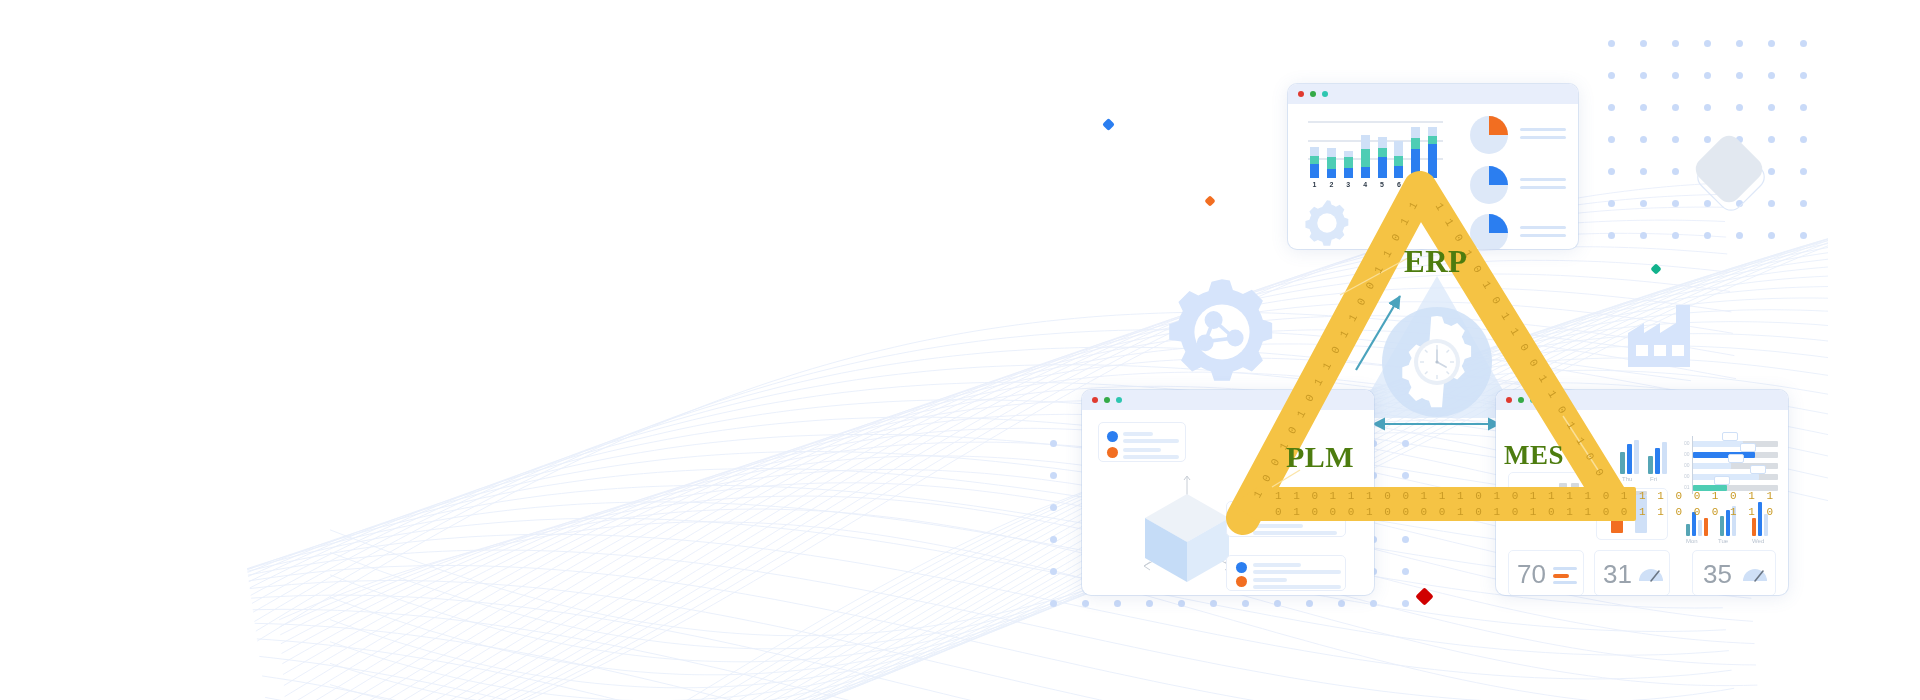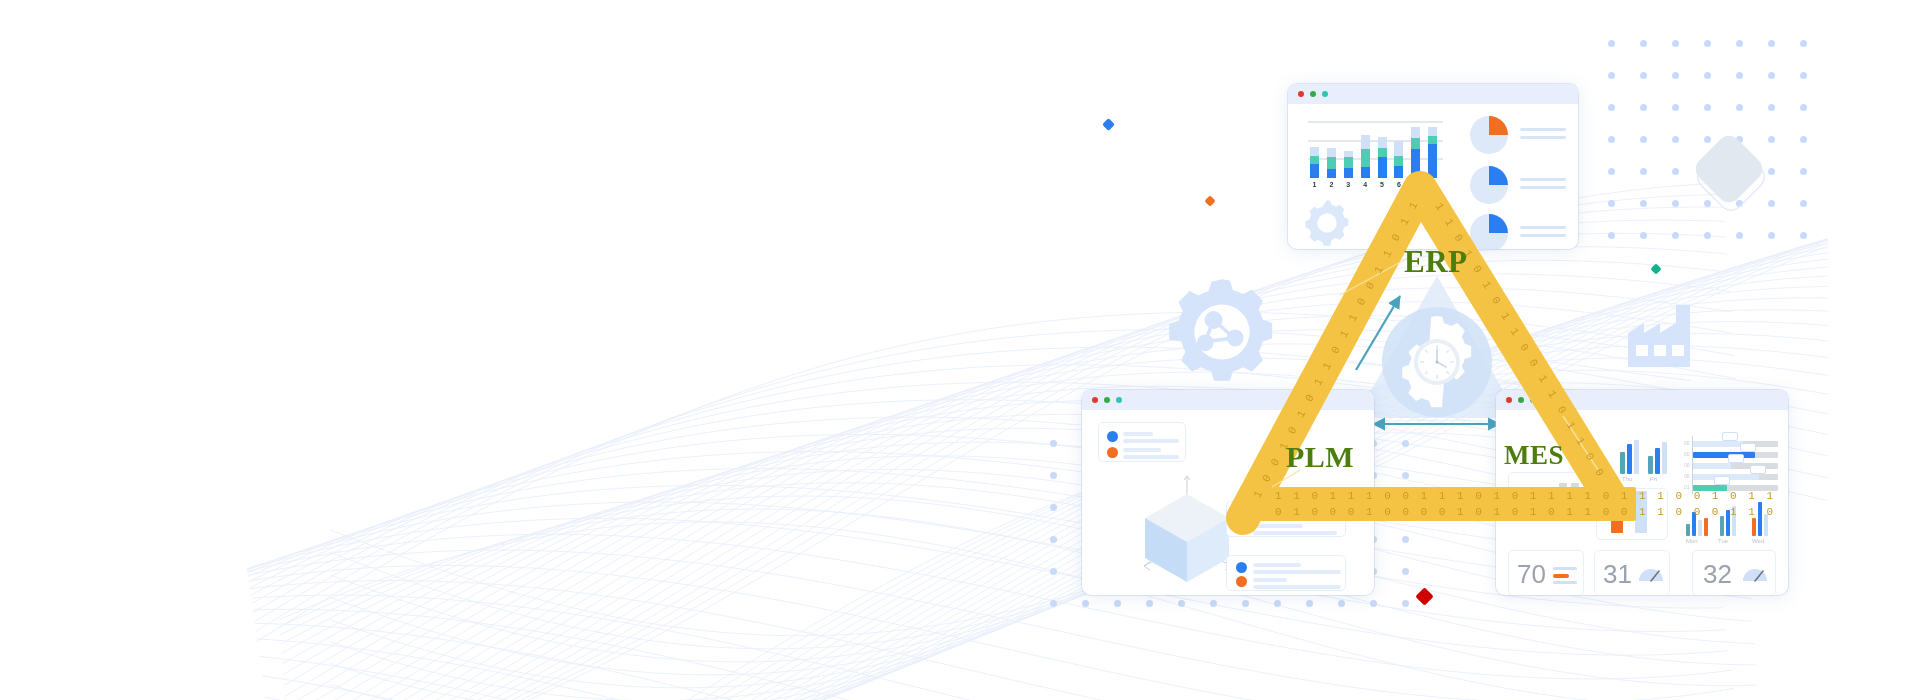--- a/index.html
+++ b/index.html
@@ -607,21 +607,21 @@
 
       <div class="kpi" style="left:98px; top:140px; width:76px; height:46px;">
         <div class="kpi-num" style="left:8px; top:8px;">31</div>
         <svg style="position:absolute; left:42px; top:12px;" width="28" height="22" viewBox="0 0 28 22">
           <path d="M2 18 A12 12 0 0 1 26 18 Z" fill="#cfe0f7"></path>
           <line x1="14" y1="18" x2="22" y2="8" stroke="#6b7684" stroke-width="1.6" stroke-linecap="round"></line>
         </svg>
       </div>
 
       <div class="kpi" style="left:196px; top:140px; width:84px; height:46px;">
-        <div class="kpi-num" style="left:10px; top:8px;">32</div>
+        <div class="kpi-num" style="left:10px; top:8px;">35</div>
         <svg style="position:absolute; left:48px; top:12px;" width="28" height="22" viewBox="0 0 28 22">
           <path d="M2 18 A12 12 0 0 1 26 18 Z" fill="#cfe0f7"></path>
           <line x1="14" y1="18" x2="22" y2="8" stroke="#6b7684" stroke-width="1.6" stroke-linecap="round"></line>
         </svg>
       </div>
     </div>
   </div>
 
   <svg class="ribbon-layer" viewBox="0 0 1920 700" width="1920" height="700">
     <defs>

